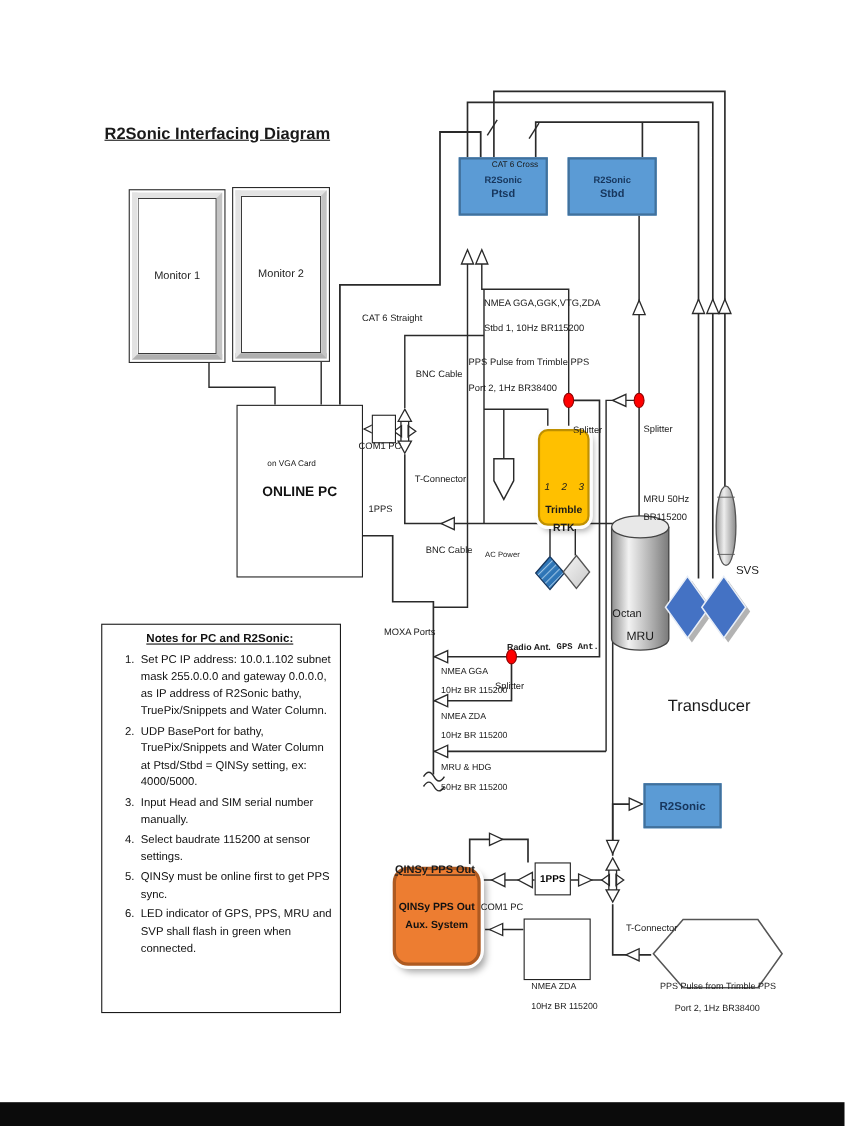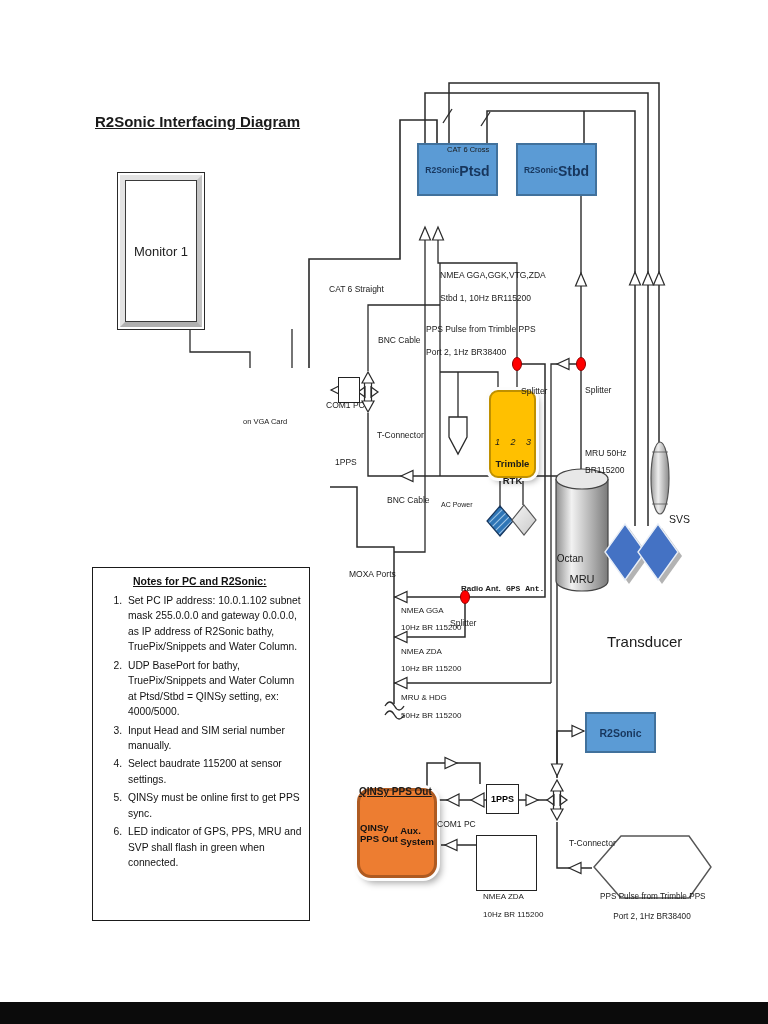--- a/index.html
+++ b/index.html
@@ -3,28 +3,28 @@
 <meta charset="utf-8">
 <style>
   * { box-sizing: border-box; margin: 0; padding: 0; }
   html,body { background:#ffffff; }
   body { font-family: "Liberation Sans", sans-serif; }
   #page { position:relative; width:768px; height:1024px; background:#ffffff; overflow:hidden; }
   .lbl { position:absolute; font-size:8.5px; color:#1a1a1a; white-space:nowrap; line-height:1.15; z-index:3;margin-top:45px; }
   .lbl.small { font-size:7.5px; }
   .u { text-decoration:underline; }
   svg.wires { position:absolute; left:0; top:0; z-index:1; }
-  .box { position:absolute; z-index:2; display:flex; align-items:center; justify-content:center; }
+  .box { position:absolute; z-index:2; display:flex; flex-direction:column; align-items:center; justify-content:center; }
   .bluebox { background:#5B9BD5; border:2px solid #41719C; color:#17365D; }
   .bluebox .brand { font-size:8.5px; font-weight:bold; }
-  .bluebox .big { font-size:14px; font-weight:bold; margin-top:3px; }
+  .bluebox .big { font-size:10px; font-weight:bold; margin-top:3px; }
   .whitebox { background:#fff; border:1.5px solid #222; }
   .monitor { position:absolute; z-index:2; border:1.5px solid #2a2a2a; padding:2px; background:#fff; }
   .mframe { width:100%; height:100%; border:5px solid #e3e3e3; border-right-color:#c4c4c4; border-bottom-color:#b0b0b0; box-shadow: inset 0 0 0 1px #3a3a3a; background:#fff; display:flex; align-items:center; justify-content:center; }
-  .mlabel { font-size:13px; color:#222; }
+  .mlabel { font-size:10px; color:#222; }
   .pcbox { background:#fff; border:1.8px solid #222; z-index:2; }
   .pcname { font-size:12.5px; font-weight:bold; color:#111; }
   .trimble { background:#FFC000; border:2px solid #BF9000; border-radius:9px; box-shadow: 0 0 0 3px #fdfdfd, 3px 4px 6px rgba(0,0,0,.35); z-index:2; }
   .auxbox { background:#ED7D31; border:3px solid #AE5A21; border-radius:14px; box-shadow: 0 0 0 3px #fdfdfd, 4px 5px 7px rgba(0,0,0,.35); z-index:2; }
   .auxbox .t { font-size:9.5px; font-weight:600; color:#111; }
   .notes { position:absolute; left:92px; top:567px; width:218px; height:354px; border:1.6px solid #1a1a1a; background:#fff; z-index:2; padding:7px 6px 0 8px; }
   .notes h3 { font-size:10.5px; font-weight:600; color:#111; margin-bottom:6px;padding-left:32px; }
   .notes ol { margin-left:24px; width:180px; }
   .notes li { font-size:10.3px; line-height:1.5; color:#111; margin-bottom:3px; padding-left:3px; }
   .hexlbl { text-align:center; }
@@ -179,21 +179,29 @@
     <polygon points="594,867 621,836 689,836 711,867 689,898 621,898" fill="#ffffff" stroke="#555" stroke-width="1.4"></polygon>
   </svg>
 
   <div class="lbl" style="left:95px;top:68px;font-size:15px;font-weight:bold;"><span class="u">R2Sonic Interfacing Diagram</span></div>
 
   <div class="monitor" style="left:117px;top:172px;width:88px;height:158px">
     <div class="mframe">
         <span class="mlabel">Monitor 1</span>
       </div>
   </div>
-
+  <div class="monitor" style="left:211px;top:170px;width:89px;height:159px">
+    <div class="mframe">
+        <span class="mlabel">Monitor 2</span>
+      </div>
+  </div>
+
+  <div class="box pcbox" style="left:215px;top:368px;width:115px;height:157px">
+    <span class="pcname">ONLINE PC</span>
+  </div>
   <div class="lbl small" style="left:243px;top:373px;">on VGA Card</div>
   <div class="lbl" style="left:326px;top:356px;">COM1 PC</div>
   <div class="box whitebox" style="left:338px;top:377px;width:22px;height:26px"></div>
   <div class="lbl" style="left:335px;top:413px;">1PPS</div>
   <div class="lbl" style="left:377px;top:386px;">T-Connector</div>
 
   <div class="box bluebox" style="left:417px;top:143px;width:81px;height:53px">
     <span class="brand">R2Sonic</span>
     <span class="big">Ptsd</span>
   </div>

